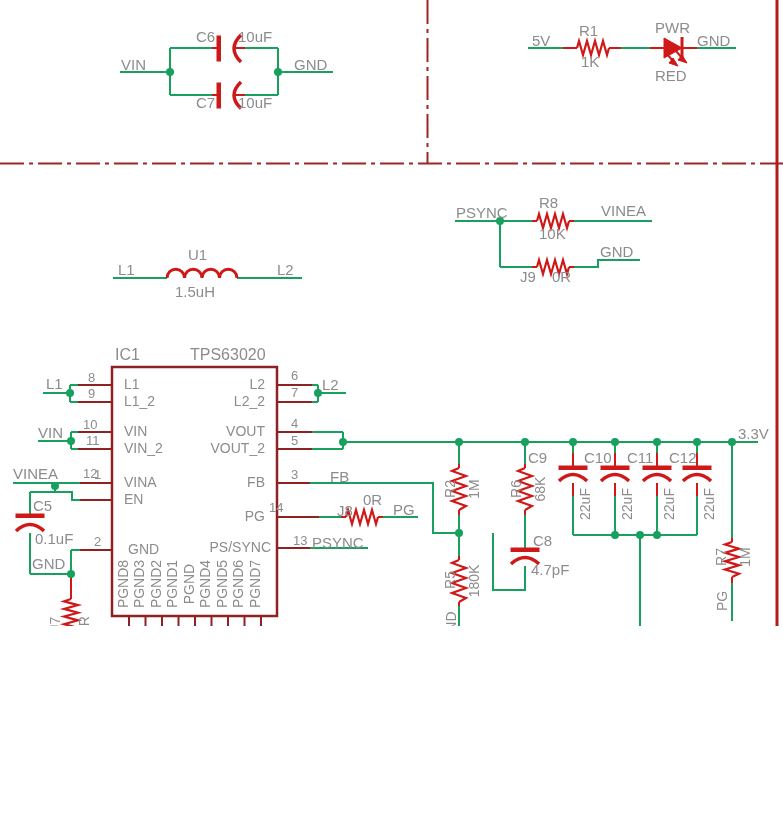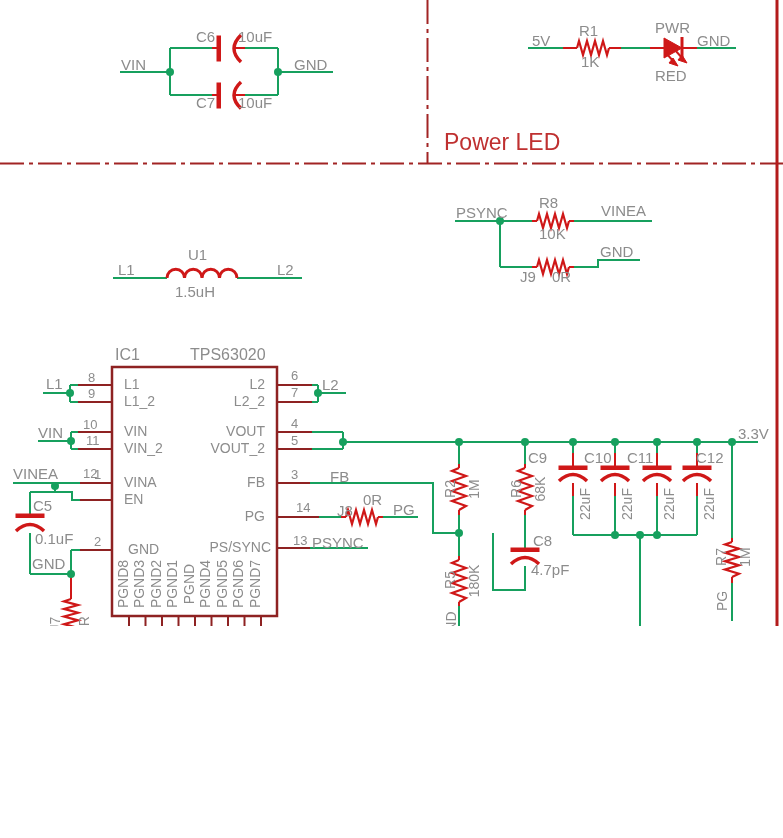--- a/index.html
+++ b/index.html
@@ -176,21 +176,20 @@
 <div class="t" style="left:294px;top:57px">GND</div>
 <div class="t" style="left:196px;top:95px">C7</div>
 <div class="t" style="left:238px;top:95px">10uF</div>
 
 <div class="t" style="left:532px;top:33px">5V</div>
 <div class="t" style="left:579px;top:23px">R1</div>
 <div class="t" style="left:581px;top:54px">1K</div>
 <div class="t" style="left:655px;top:20px">PWR</div>
 <div class="t" style="left:697px;top:33px">GND</div>
 <div class="t" style="left:655px;top:68px">RED</div>
-<div class="title" style="left:444px;top:131px">Power LED</div>
 
 <div class="t" style="left:456px;top:205px">PSYNC</div>
 <div class="t" style="left:539px;top:195px">R8</div>
 <div class="t" style="left:601px;top:203px">VINEA</div>
 <div class="t" style="left:539px;top:226px">10K</div>
 <div class="t" style="left:600px;top:244px">GND</div>
 <div class="t" style="left:520px;top:269px">J9</div>
 <div class="t" style="left:552px;top:269px">0R</div>
 
 <div class="t" style="left:118px;top:262px">L1</div>
@@ -207,21 +206,21 @@
 <div class="t13" style="left:86px;top:434px">11</div>
 <div class="t13" style="left:94px;top:468px">1</div>
 <div class="t13" style="left:83px;top:467px">12</div>
 <div class="t13" style="left:94px;top:535px">2</div>
 
 <div class="t13" style="left:291px;top:369px">6</div>
 <div class="t13" style="left:291px;top:386px">7</div>
 <div class="t13" style="left:291px;top:417px">4</div>
 <div class="t13" style="left:291px;top:434px">5</div>
 <div class="t13" style="left:291px;top:468px">3</div>
-<div class="t13" style="left:296px;top:501px">14</div>
+<div class="t13" style="left:269px;top:501px">14</div>
 <div class="t13" style="left:293px;top:534px">13</div>
 
 <div class="t14" style="left:124px;top:377px">L1</div>
 <div class="t14" style="left:124px;top:394px">L1_2</div>
 <div class="t14" style="left:124px;top:424px">VIN</div>
 <div class="t14" style="left:124px;top:441px">VIN_2</div>
 <div class="t14" style="left:124px;top:475px">VINA</div>
 <div class="t14" style="left:124px;top:492px">EN</div>
 <div class="t14" style="left:128px;top:542px">GND</div>
 
@@ -270,21 +269,21 @@
 <div class="t" style="left:312px;top:535px">PSYNC</div>
 
 <div class="t" style="left:738px;top:426px">3.3V</div>
 <div class="rot" style="left:450px;top:489px">R2</div>
 <div class="rot" style="left:474px;top:489px">1M</div>
 <div class="rot" style="left:516px;top:489px">R6</div>
 <div class="rot" style="left:540px;top:489px">68K</div>
 <div class="t" style="left:528px;top:450px">C9</div>
 <div class="t" style="left:584px;top:450px">C10</div>
 <div class="t" style="left:627px;top:450px">C11</div>
-<div class="t" style="left:696px;top:450px">C12</div>
+<div class="t" style="left:669px;top:450px">C12</div>
 <div class="rot" style="left:585px;top:504px">22uF</div>
 <div class="rot" style="left:627px;top:504px">22uF</div>
 <div class="rot" style="left:669px;top:504px">22uF</div>
 <div class="rot" style="left:709px;top:504px">22uF</div>
 <div class="t" style="left:533px;top:533px">C8</div>
 <div class="t" style="left:531px;top:562px">4.7pF</div>
 <div class="rot" style="left:450px;top:580px">R5</div>
 <div class="rot" style="left:474px;top:581px">180K</div>
 <div class="rot" style="left:451px;top:627px">GND</div>
 <div class="rot" style="left:721px;top:557px">R7</div>

